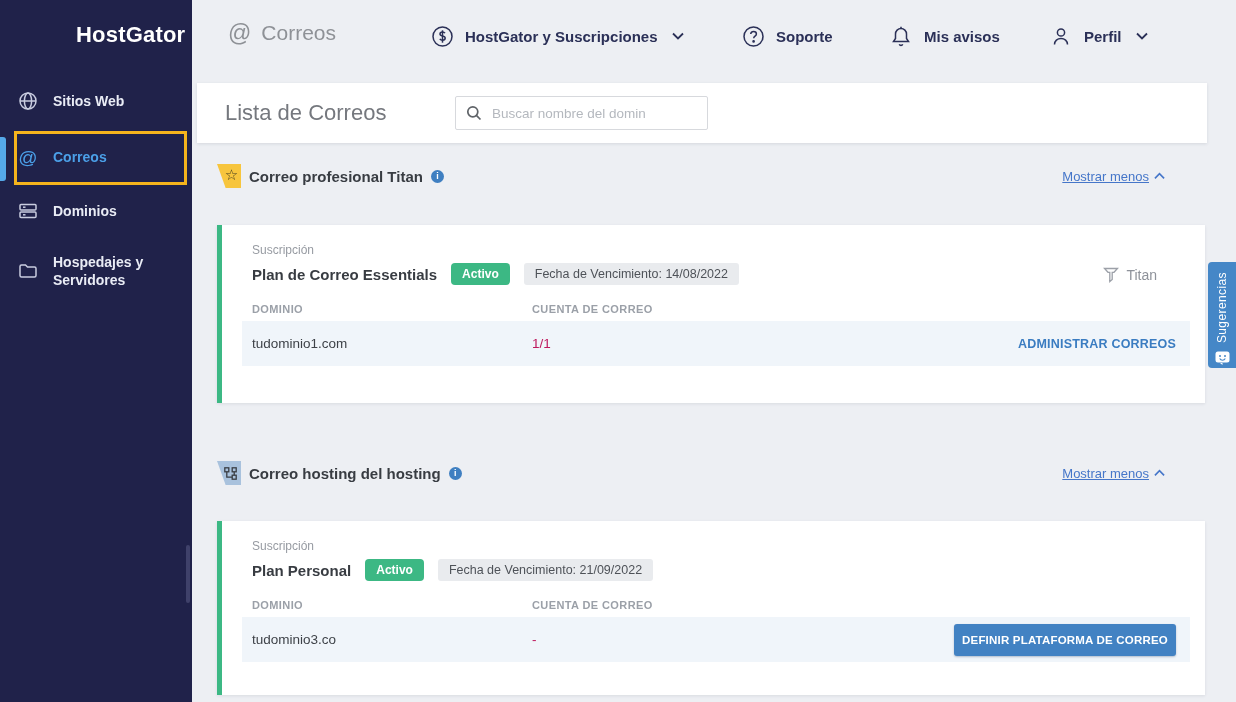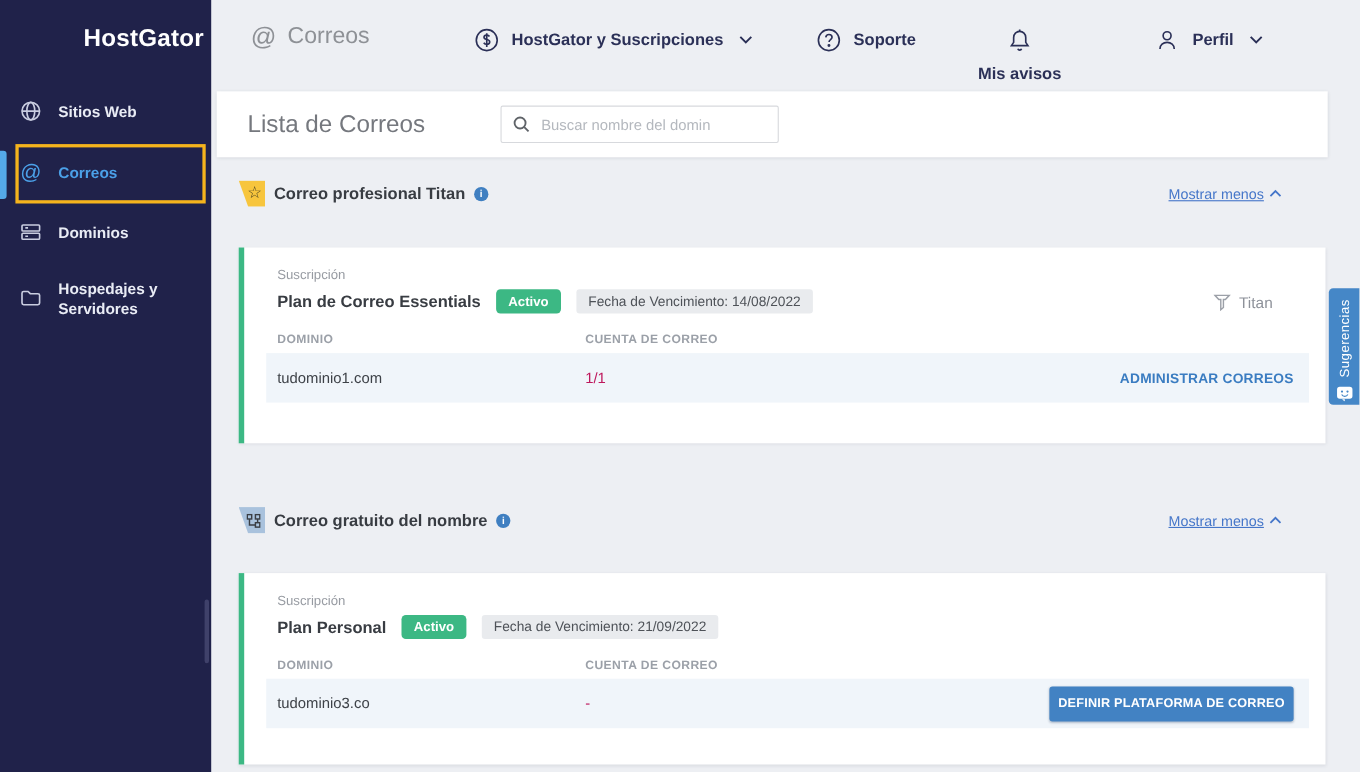--- a/index.html
+++ b/index.html
@@ -146,21 +146,21 @@
     <span class="hicon">
       <svg width="23" height="23" viewBox="0 0 23 23" fill="none" stroke="#2b3057" stroke-width="1.5">
         <circle cx="11.5" cy="11.5" r="9.5"></circle>
         <path d="M8.7 9c.2-1.6 1.3-2.6 2.9-2.6 1.6 0 2.8 1 2.8 2.5 0 2.2-2.7 2.2-2.7 4.3"></path>
         <circle cx="11.6" cy="16.4" r="0.6" fill="#2b3057"></circle>
       </svg>
     </span>
     <span>Soporte</span>
   </div>
 
-  <div class="hdr-group" style="left:697px;flex-direction:column;">
+  <div class="hdr-group" style="left:697px;">
     <span class="hicon">
       <svg width="22" height="23" viewBox="0 0 22 23" fill="none" stroke="#2b3057" stroke-width="1.5">
         <path d="M11 3.5 a5.5 5.5 0 0 1 5.5 5.5 v4.5 l2 3 h-15 l2-3 v-4.5 a5.5 5.5 0 0 1 5.5-5.5 z"></path>
         <line x1="11" y1="1.8" x2="11" y2="3.5"></line>
         <path d="M9.3 19.3 a1.8 1.8 0 0 0 3.4 0"></path>
       </svg>
     </span>
     <span>Mis avisos</span>
   </div>
 
@@ -232,21 +232,21 @@
 
   <div class="section-head" style="top:460px;">
     <span class="sec-badge blue">
       <svg width="13" height="13" viewBox="0 0 13 13" fill="none" stroke="#3a3e44" stroke-width="1.3" style="margin-left:3px;">
         <rect x="0.8" y="0.8" width="4" height="4"></rect>
           <rect x="8.2" y="0.8" width="4" height="4"></rect>
           <rect x="8.2" y="8.2" width="4" height="4"></rect>
         <path d="M2.8 4.8 v5.4 h5.4 M10.2 4.8 v3.4"></path>
       </svg>
     </span>
-    <span class="sec-title">Correo gratuito del nombre</span>
+    <span class="sec-title">Correo hosting del hosting</span>
     <span class="info-dot">i</span>
     <span class="toggle-link">
       <span>Mostrar menos</span>
       <svg width="11" height="8" viewBox="0 0 12 8" fill="none" stroke="#4576c9" stroke-width="1.8">
           <polyline points="1,6.5 6,1.5 11,6.5"></polyline>
         </svg>
     </span>
   </div>
 
   <div class="card" style="top:521px; height:174px;">

